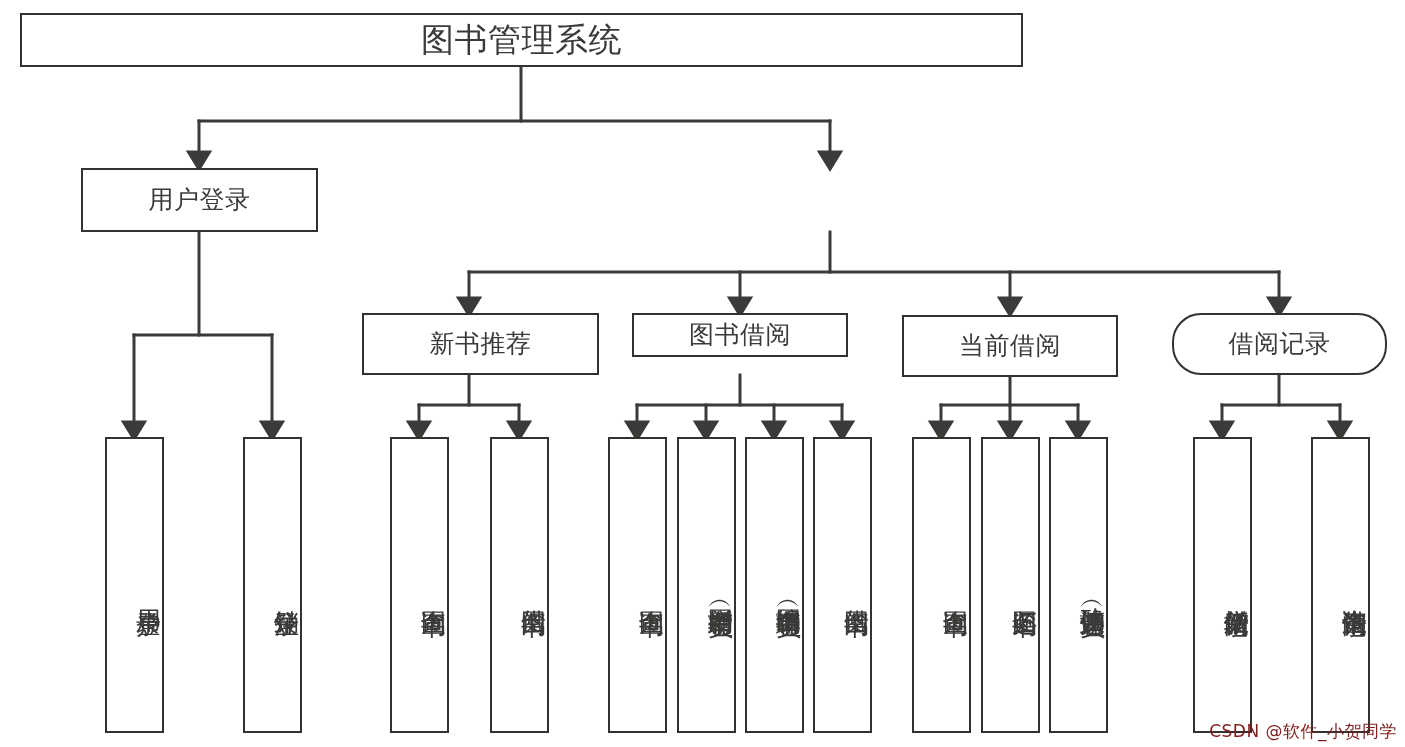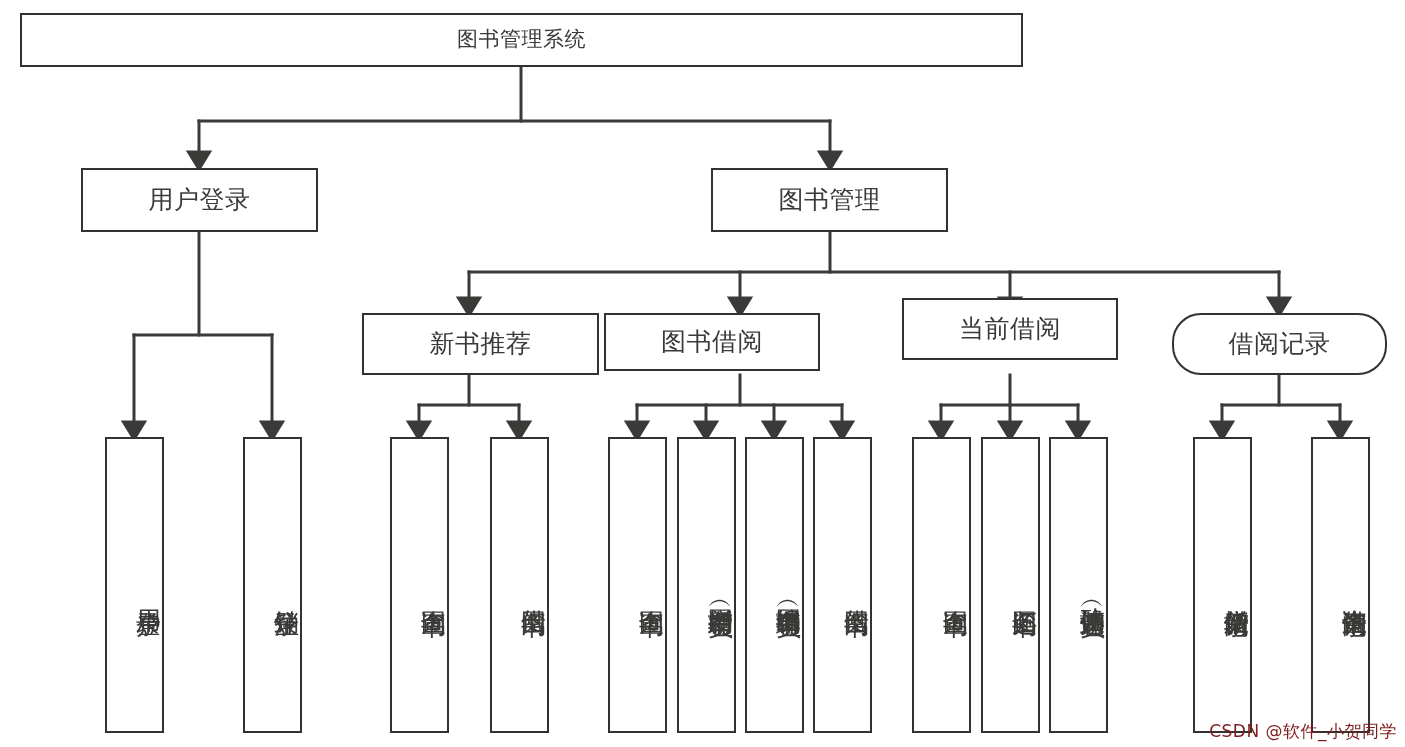--- a/index.html
+++ b/index.html
@@ -33,21 +33,21 @@
     align-items: center;
     justify-content: center;
     color: #3a3a38;
   }
   .node.horiz {
     font-size: 25px;
     letter-spacing: 0.5px;
     line-height: 1.1;
   }
   .node.root {
-    font-size: 21px;
+    font-size: 33px;
   }
   .node.leaf {
     writing-mode: vertical-rl;
     text-orientation: upright;
     font-size: 25px;
     line-height: 1.12;
     letter-spacing: 1px;
     padding-top: 14px;
     align-items: flex-start;
     justify-content: center;
@@ -120,25 +120,24 @@
       <path d="M1279,375 L1279,405"></path>
       <path d="M1222,405 L1340,405"></path>
       <path d="M1222,405 L1222,430" marker-end="url(#arrow)"></path>
       <path d="M1340,405 L1340,430" marker-end="url(#arrow)"></path>
     </g>
   </svg>
 
   <div class="node horiz root" style="left:20px; top:13px; width:1003px; height:54px;">图书管理系统</div>
 
   <div class="node horiz" style="left:81px; top:168px; width:237px; height:64px;">用户登录</div>
-  <div class="node horiz" style="left:711px; top:168px; width:237px; height:64px;">图书管理</div>
 
   <div class="node horiz" style="left:362px; top:313px; width:237px; height:62px;">新书推荐</div>
-  <div class="node horiz" style="left:604px; top:313px; width:216px; height:58px;">图书借阅</div>
-  <div class="node horiz" style="left:902px; top:298px; width:216px; height:62px;">当前借阅</div>
+  <div class="node horiz" style="left:632px; top:313px; width:216px; height:44px;">图书借阅</div>
+  <div class="node horiz" style="left:902px; top:315px; width:216px; height:62px;">当前借阅</div>
   <div class="node horiz" style="left:1172px; top:313px; width:215px; height:62px;border-radius:29px;">借阅记录</div>
 
   <div class="node leaf" style="left:105px; top:437px; width:59px; height:296px;">
     <span class="vtext">用户登录</span>
   </div>
   <div class="node leaf" style="left:243px; top:437px; width:59px; height:296px;">
     <span class="vtext">注销登录</span>
   </div>
 
   <div class="node leaf" style="left:390px; top:437px; width:59px; height:296px;">

